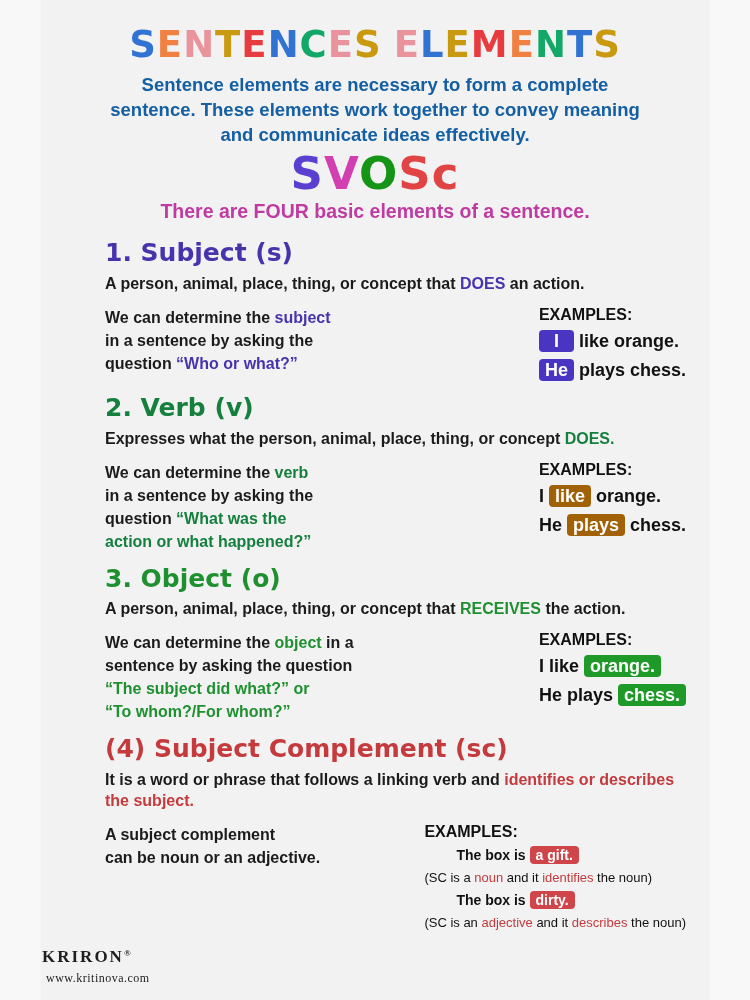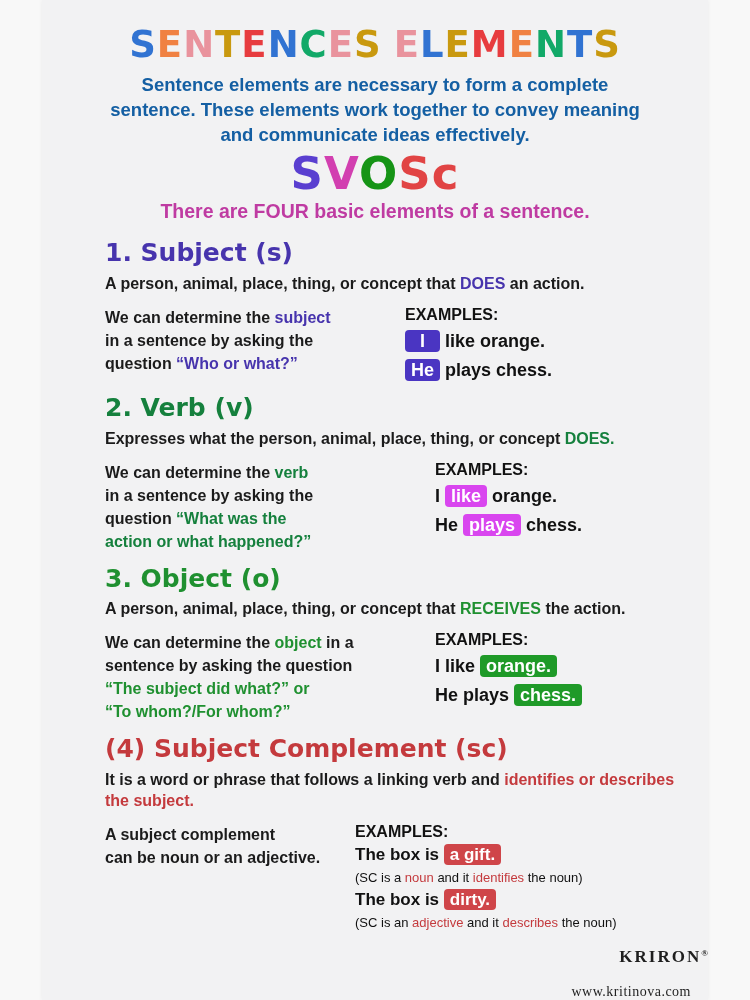--- a/index.html
+++ b/index.html
@@ -64,21 +64,21 @@
     line-height: 1.15;
     margin: 0 0 5px;
   }
   .desc {
     font-size: 16px;
     font-weight: bold;
     color: #1b1b1b;
     line-height: 21px;
     margin: 0;
   }
-  .row { display: flex; margin-top: 12px; }
+  .row { display: flex; margin-top: 12px; justify-content: space-between; }
   .leftcol {
     font-size: 16px;
     line-height: 23px;
     font-weight: bold;
     color: #1b1b1b;
     margin: 0;
     flex: none;
   }
   .sec1 .leftcol { width: 300px; }
   .sec2 .leftcol { width: 330px; }
@@ -90,56 +90,56 @@
     color: #111;
     margin: 0;
   }
   .exline {
     font-size: 18px;
     font-weight: bold;
     color: #111;
     margin: 5px 0 0;
     line-height: 24px;
   }
-  .sec4 .exline { font-size: 17px; margin-top: 2px; }
+  .sec4 .exline { font-size: 14px; margin-top: 2px; margin-left: 32px; }
   .note {
     font-size: 13px;
     font-weight: normal;
     color: #111;
     margin: 2px 0 0;
     line-height: 17px;
   }
   .hl {
     color: #ffffff;
     padding: 1px 6px;
     border-radius: 4px;
   }
   .hl.pad-wide { padding: 1px 15px; }
   .b1 { background: #4a35c2; }
-  .b2 { background: #d946ef; }
+  .b2 { background: #a16207; }
   .b3 { background: #1f9a28; }
   .b4 { background: #cf4549; }
   .c1 { color: #4734ad; }
   .c2 { color: #15803d; }
   .c3 { color: #1f9030; }
   .c4 { color: #c43a3d; }
   
   .footer {
-    text-align: right;
+    text-align: left;
     margin-top: 16px;
     font-family: "Liberation Serif", serif;
     color: #1e1e1e;
   }
   .brand {
     font-size: 17px;
     font-weight: bold;
     letter-spacing: 2px;
   }
   .reg { font-size: 9px; vertical-align: super; font-weight: bold; }
-  .website { font-size: 14px; margin: 17px; letter-spacing: 0.5px; }
+  .website { font-size: 12px; margin: 4px; letter-spacing: 0.5px; }
 </style>
 </head>
 <body>
 
 <div class="poster">
 
   <div class="title" id="title-letters"><span style="color: rgb(49, 115, 210);">S</span><span style="color: rgb(240, 129, 66);">E</span><span style="color: rgb(233, 147, 157);">N</span><span style="color: rgb(201, 153, 15);">T</span><span style="color: rgb(231, 60, 63);">E</span><span style="color: rgb(49, 115, 210);">N</span><span style="color: rgb(18, 169, 104);">C</span><span style="color: rgb(233, 147, 157);">E</span><span style="color: rgb(201, 153, 15);">S</span><span class="sp"></span><span style="color: rgb(233, 147, 157);">E</span><span style="color: rgb(49, 115, 210);">L</span><span style="color: rgb(201, 153, 15);">E</span><span style="color: rgb(231, 60, 63);">M</span><span style="color: rgb(240, 129, 66);">E</span><span style="color: rgb(18, 169, 104);">N</span><span style="color: rgb(49, 115, 210);">T</span><span style="color: rgb(201, 153, 15);">S</span></div>
 
   <p class="intro">
     <span>Sentence elements are necessary to form a complete</span><br>

